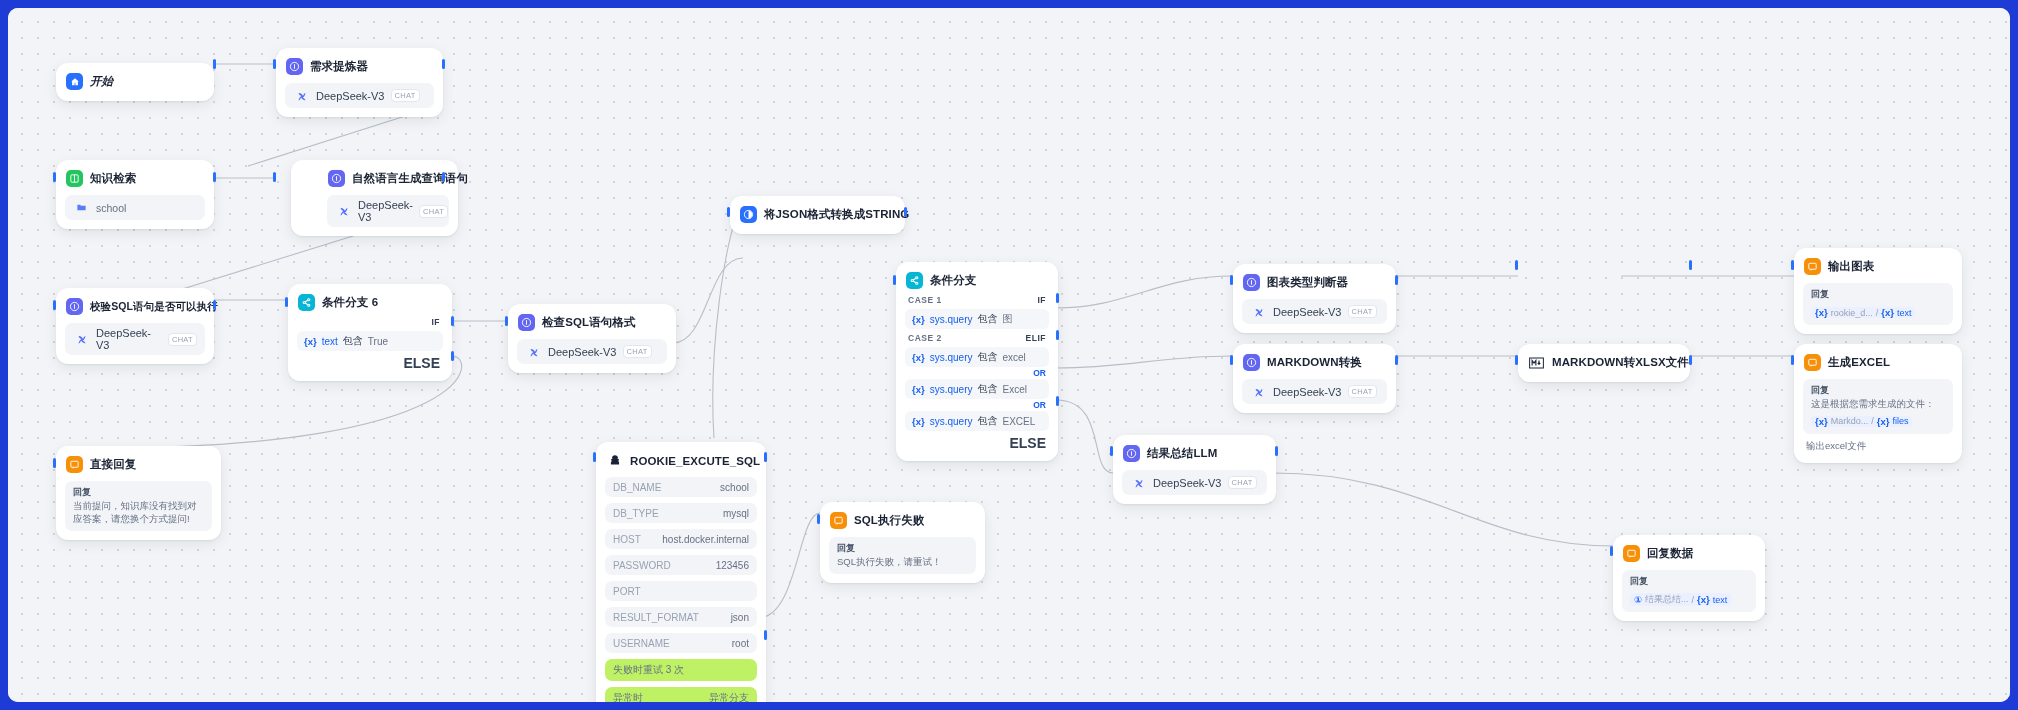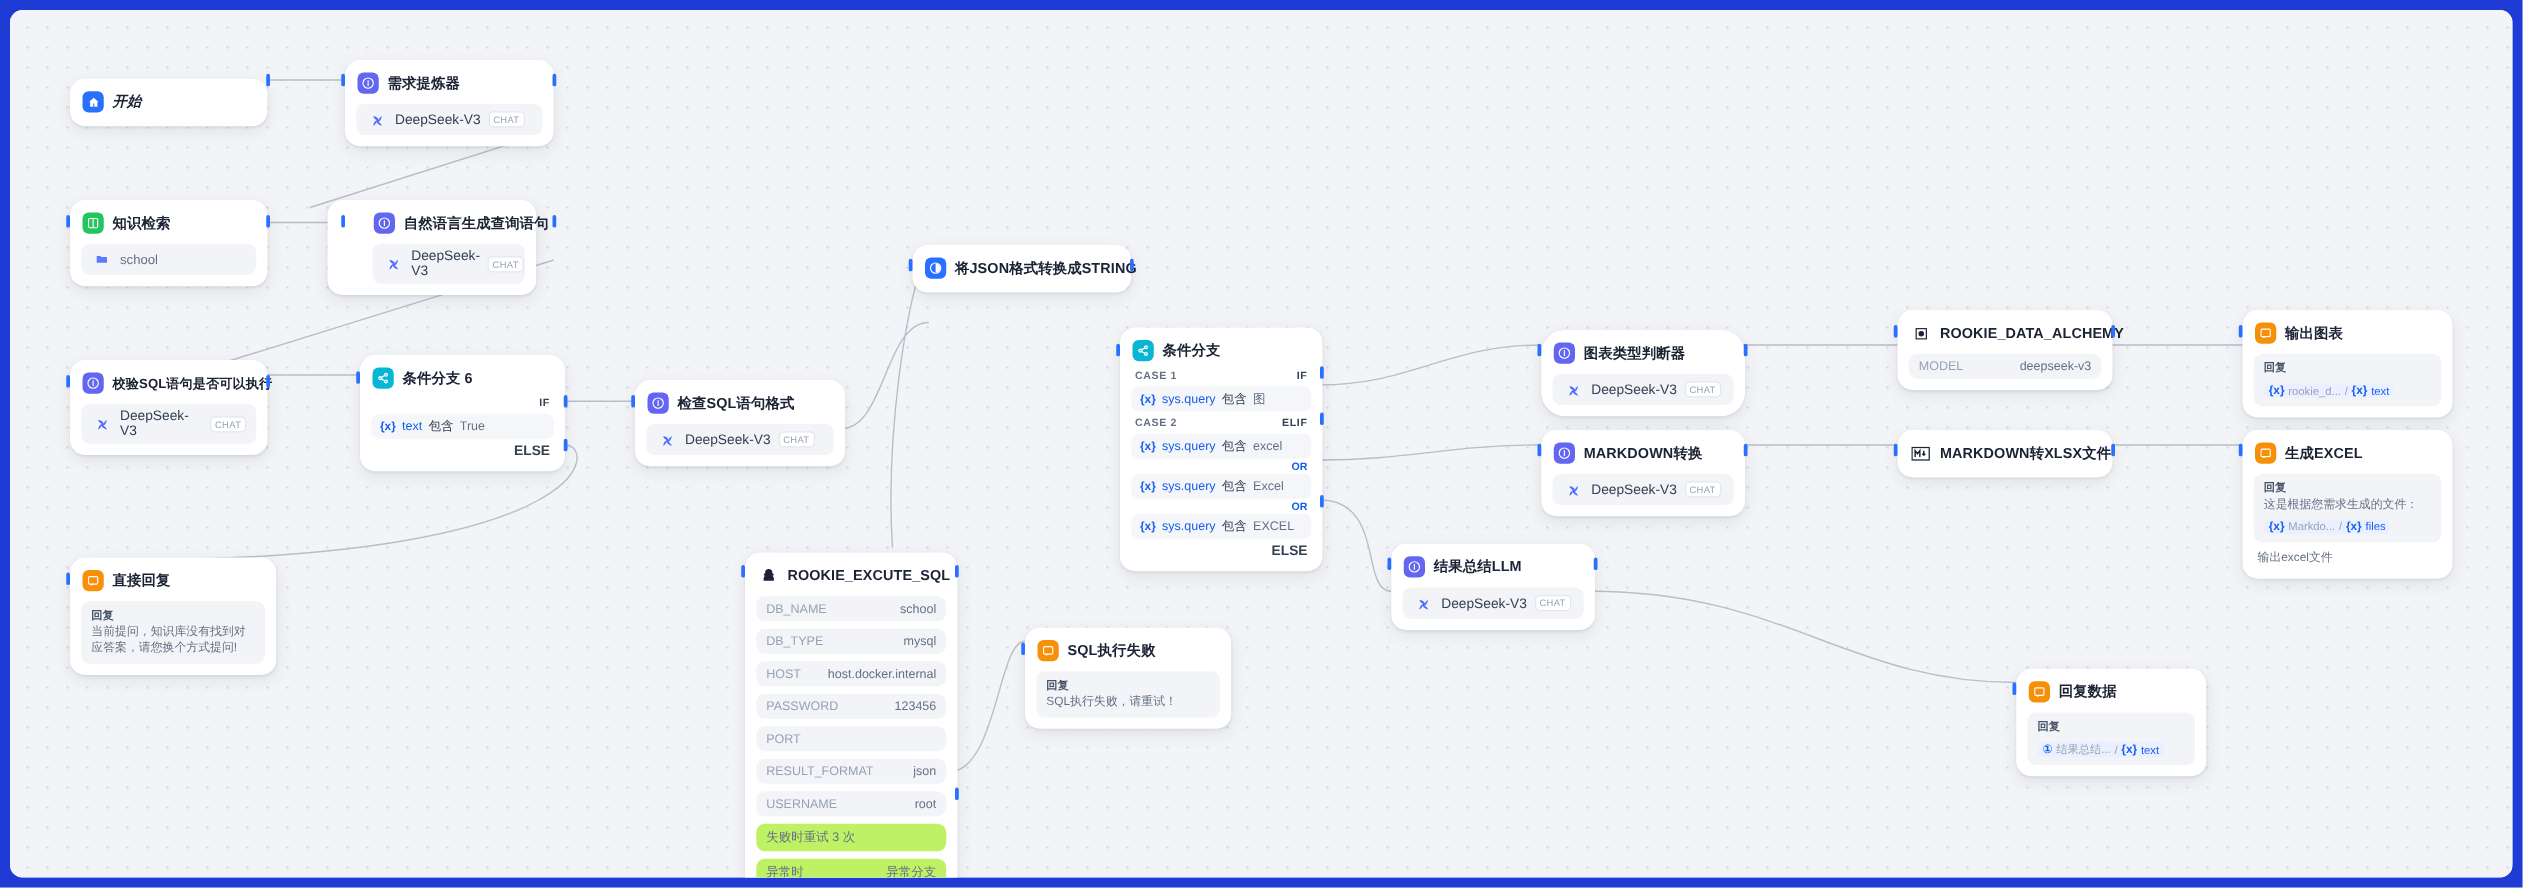--- a/index.html
+++ b/index.html
@@ -72,21 +72,21 @@
   .cond-label { display:flex; justify-content:space-between; align-items:center;
     font-size:8.5px; font-weight:bold; color:#667085; letter-spacing:.5px;
     padding:4px 3px 1px 3px; }
   .cond-label .kw { color:#344054; }
   .cond-row { margin-top:3px; background:#f4f6f9; border-radius:6px;
     padding:3px 7px; font-size:10px; color:#667085; display:flex; gap:5px; align-items:center;}
   .varx { color:#155eef; font-weight:bold; font-size:9.5px; }
   .opw { color:#344054; }
   .valw { color:#667085; }
   .or-label { text-align:right; font-size:8.5px; color:#155eef; font-weight:bold; padding:1px 3px 0 0; }
-  .else-label { text-align:right; font-size:11px; color:#344054; font-weight:bold; padding:4px 3px 1px 0; }
+  .else-label { text-align:right; font-size:14px; color:#344054; font-weight:bold; padding:4px 3px 1px 0; }
 
   .answer-box { margin-top:6px; background:#f2f4f7; border-radius:7px; padding:5px 8px; }
   .answer-cap { font-size:9px; color:#475467; font-weight:bold; margin-bottom:1px; }
   .answer-text { font-size:9.5px; color:#667085; line-height:1.35; }
   .chip {
     display:inline-flex; align-items:center; gap:3px; background:#eaf0ff;
     border-radius:4px; padding:0 4px; font-size:9px; color:#155eef; margin-top:2px;
   }
   .chip .sep { color:#98a2b3; }
   .note { font-size:9.5px; color:#667085; padding:6px 3px 1px 3px; }
@@ -176,21 +176,21 @@
         <svg width="11" height="11" viewBox="0 0 24 24" fill="#5b7cfa">
             <path d="M3 6h6l2 2h10v10H3z"></path>
           </svg>
       </span>
       <span style="color:#667085;">school</span>
     </div>
   </div>
   <div class="port" style="left:45px; top:164px;"></div>
   <div class="port" style="left:205px; top:164px;"></div>
 
-  <div class="node" style="left:254px; top:152px; width:167px;padding-left:36px;">
+  <div class="node" style="left:283px; top:152px; width:167px;padding-left:36px;">
     <div class="node-head">
       <span class="ico ico-llm">
         <svg width="11" height="11" viewBox="0 0 24 24" fill="none" stroke="#fff" stroke-width="2">
             <circle cx="12" cy="12" r="9"></circle>
             <path d="M12 7v10"></path>
           </svg>
       </span>
       <span class="node-title">自然语言生成查询语句</span>
     </div>
     <div class="row">
@@ -422,21 +422,21 @@
       <span class="opw">包含</span>
       <span class="valw">EXCEL</span>
     </div>
     <div class="else-label">ELSE</div>
   </div>
   <div class="port" style="left:885px; top:267px;"></div>
   <div class="port" style="left:1048px; top:285px;"></div>
   <div class="port" style="left:1048px; top:322px;"></div>
   <div class="port" style="left:1048px; top:388px;"></div>
 
-  <div class="node" style="left:1225px; top:256px; width:163px;border-radius:19px;">
+  <div class="node" style="left:1225px; top:256px; width:163px;">
     <div class="node-head">
       <span class="ico ico-llm">
         <svg width="11" height="11" viewBox="0 0 24 24" fill="none" stroke="#fff" stroke-width="2">
             <circle cx="12" cy="12" r="9"></circle>
             <path d="M12 7v10"></path>
           </svg>
       </span>
       <span class="node-title">图表类型判断器</span>
     </div>
     <div class="row">
@@ -491,35 +491,20 @@
             <path d="M5 6c5 0 8 3 9 6 1-4 4-6 5-6-1 5-3 8-6 9 3 1 5 3 6 6-4-1-7-3-9-6-1 4-4 6-5 6 1-5 3-7 6-9-3-1-5-3-6-6z"></path>
           </svg>
       </span>
       <span class="model-name">DeepSeek-V3</span>
       <span class="model-tag">CHAT</span>
     </div>
   </div>
   <div class="port" style="left:1102px; top:438px;"></div>
   <div class="port" style="left:1267px; top:438px;"></div>
 
-  <div class="node" style="left:1510px; top:240px; width:172px;">
-    <div class="node-head">
-      <span class="ico ico-plain">
-        <svg width="14" height="14" viewBox="0 0 24 24" fill="none" stroke="#1a2234" stroke-width="1.6">
-            <rect x="5" y="5" width="14" height="14"></rect>
-            <circle cx="12" cy="12" r="3" fill="#1a2234"></circle>
-          </svg>
-      </span>
-      <span class="node-title">ROOKIE_DATA_ALCHEMY</span>
-    </div>
-    <div class="row kv">
-      <span class="k">MODEL</span>
-      <span class="v">deepseek-v3</span>
-    </div>
-  </div>
   <div class="port" style="left:1507px; top:252px;"></div>
   <div class="port" style="left:1681px; top:252px;"></div>
 
   <div class="node" style="left:1510px; top:336px; width:172px;">
     <div class="node-head">
       <span class="ico ico-plain">
         <svg width="15" height="12" viewBox="0 0 24 18" fill="none" stroke="#1a2234" stroke-width="1.6">
             <rect x="1" y="1" width="22" height="16"></rect>
             <path d="M5 13V5l3 4 3-4v8M16 5v6m0 0l-2-2m2 2l2-2" stroke-width="1.8"></path>
           </svg>

